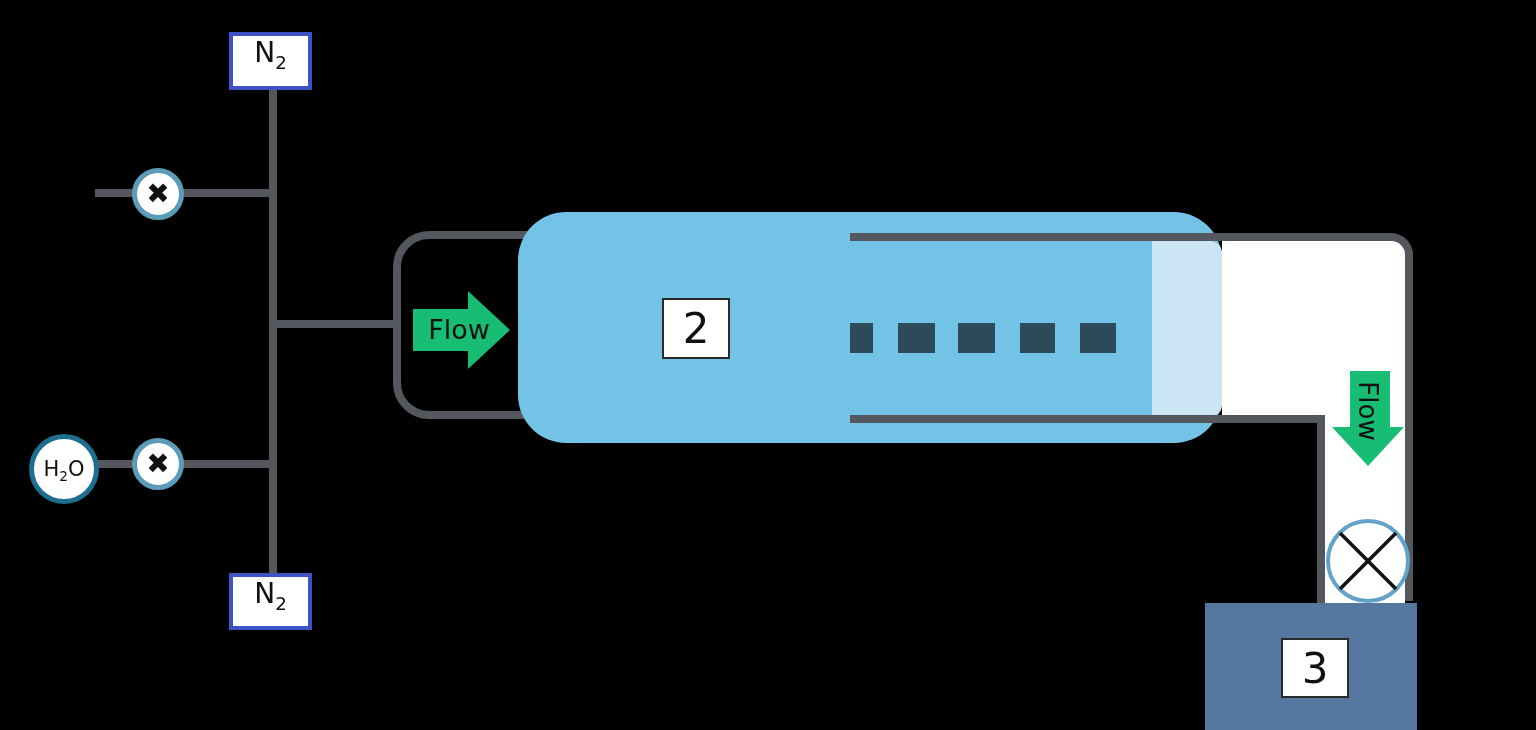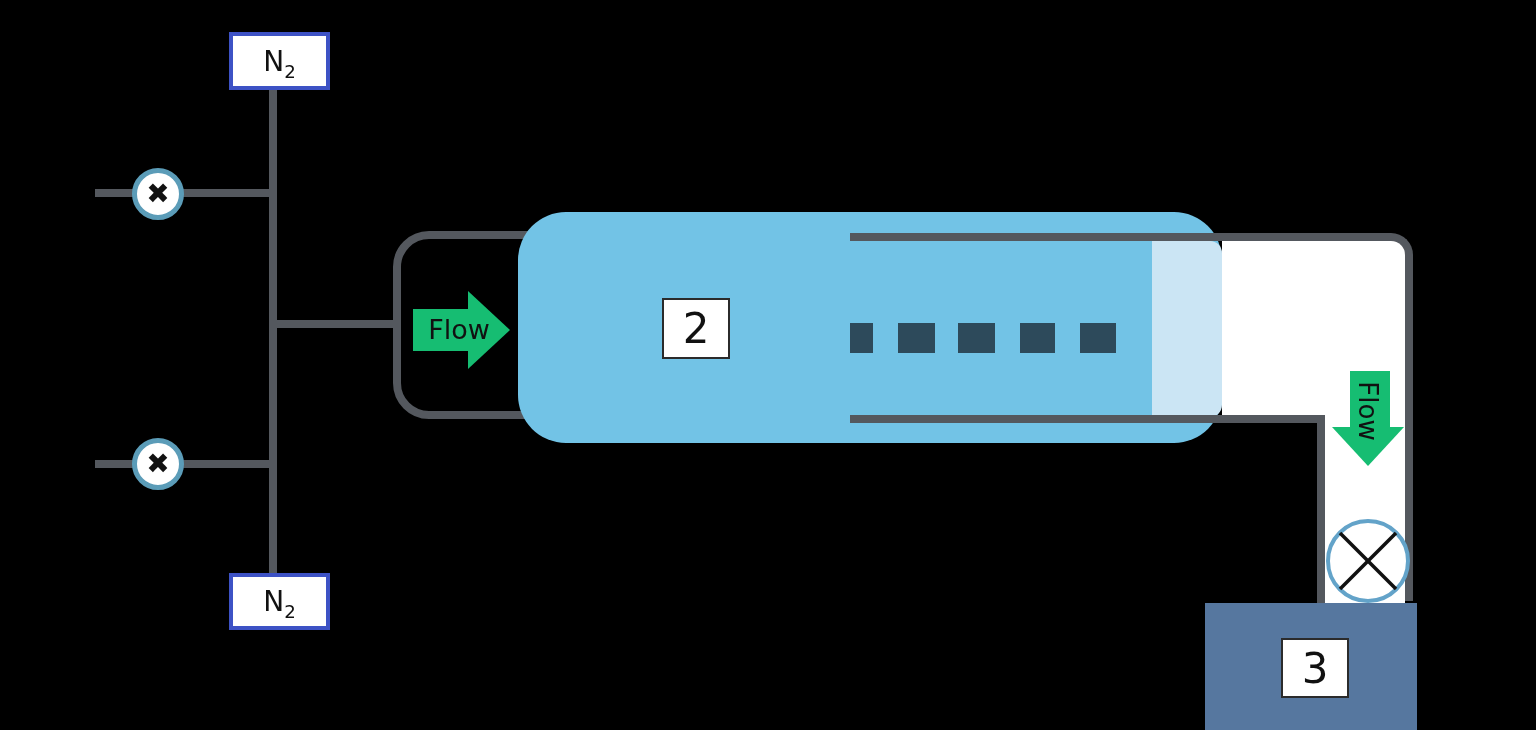--- a/index.html
+++ b/index.html
@@ -52,22 +52,22 @@
   .circle{border-radius:50%;background:var(--c-white);box-sizing:border-box;
     display:flex;align-items:center;justify-content:center;}
   #tma-circle{left:30px;top:160px;width:70px;height:70px;
     border:5px solid var(--c-source_circle_teal);font-size:20px;}
   #h2o-circle{left:29px;top:434px;width:70px;height:70px;
     border:5px solid var(--c-source_circle_teal);font-size:21px;}
   .valve-small{width:52px;height:52px;border:5px solid var(--c-valve_small_teal);
     font-size:28px;font-weight:bold;line-height:1;}
   #valve-tma{left:132px;top:168px;}
   #valve-h2o{left:132px;top:438px;}
-  .n2-box{width:101px;height:58px;background:var(--c-white);box-sizing:border-box;
-    border:4px solid var(--c-n2_box_blue);display:flex;align-items:center;justify-content:center;
+  .n2-box{width:83px;height:58px;background:var(--c-white);box-sizing:border-box;
+    border:4px solid var(--c-n2_box_blue);display:flex;align-items:flex-start;justify-content:center;
     font-size:28px;}
   #n2-top{left:229px;top:32px;}
   #n2-bottom{left:229px;top:573px;height:57px;}
   sub.s{font-size:0.65em;vertical-align:sub;line-height:0;}
   
   .num-box{background:var(--c-white);border:2px solid var(--c-label_border);box-sizing:border-box;
     display:flex;align-items:center;justify-content:center;font-size:42px;}
   #label-2{left:662px;top:298px;width:68px;height:61px;}
   #label-3{left:1281px;top:638px;width:68px;height:60px;}
   
@@ -127,20 +127,23 @@
   <div class="abs num-box" id="label-3">
     <span>3</span>
   </div>
 
   <div class="abs n2-box" id="n2-top">
     <span><span>N</span><sub class="s">2</sub></span>
   </div>
   <div class="abs n2-box" id="n2-bottom">
     <span><span>N</span><sub class="s">2</sub></span>
   </div>
+  <div class="abs circle" id="h2o-circle">
+    <span><span>H</span><sub class="s">2</sub><span>O</span></span>
+  </div>
 
   <div class="abs circle valve-small" id="valve-tma">
     <span>✖</span>
   </div>
   <div class="abs circle valve-small" id="valve-h2o">
     <span>✖</span>
   </div>
 
 </div>
 

